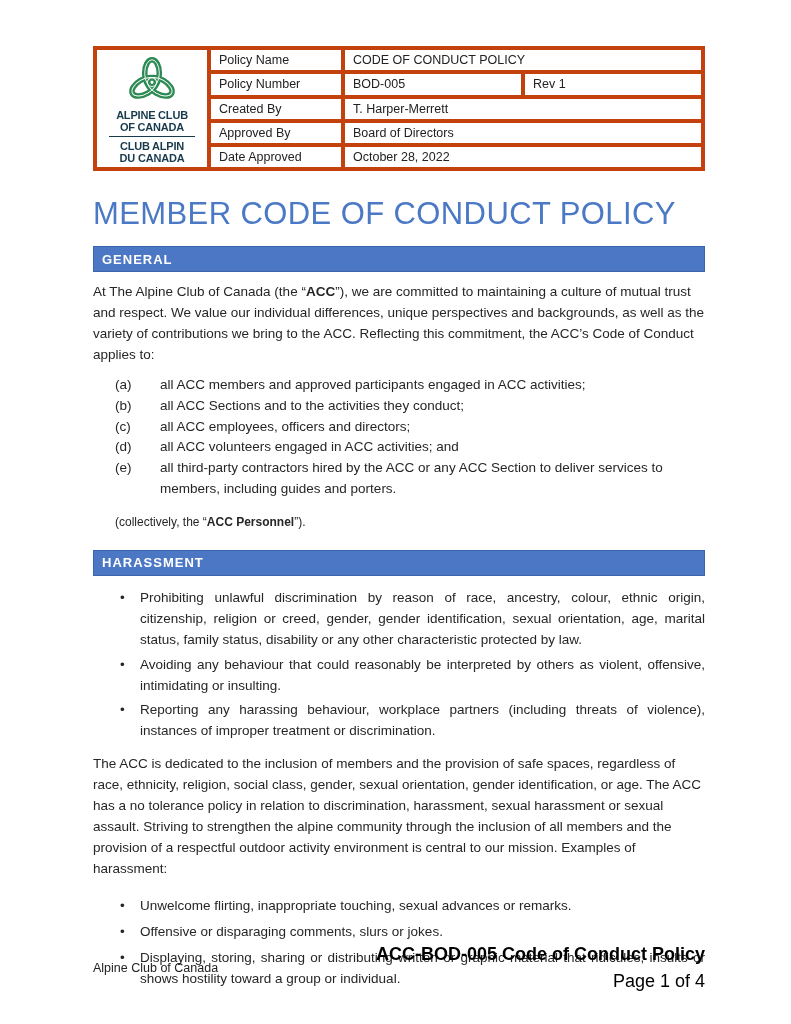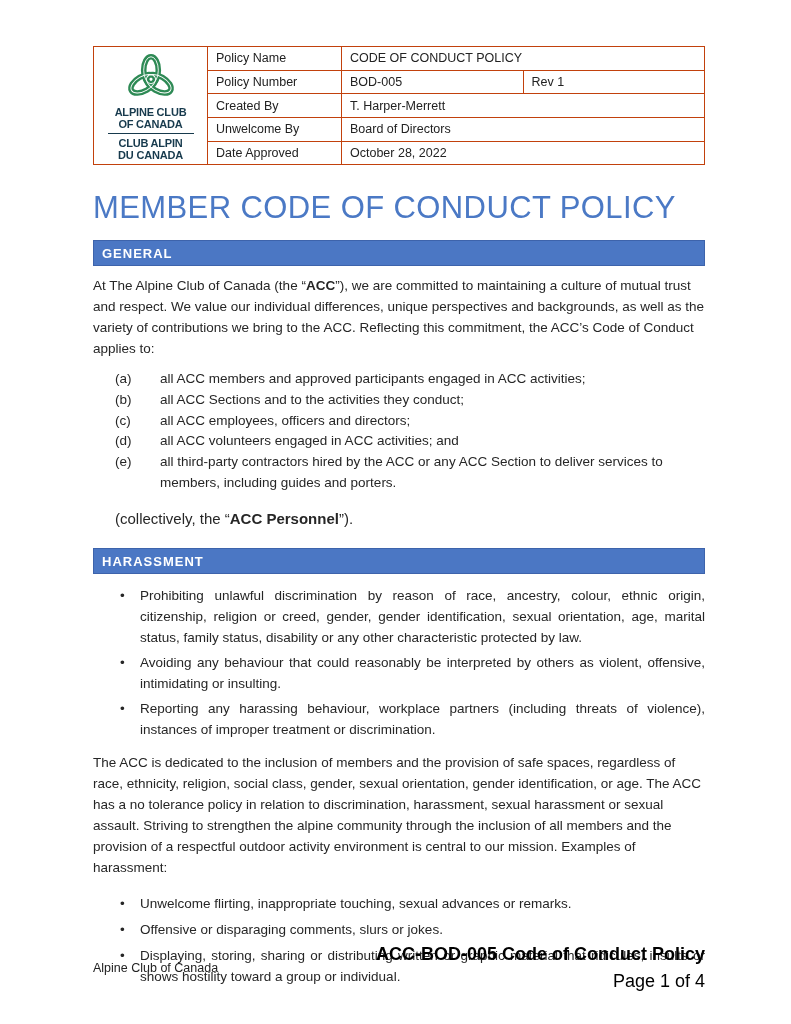--- a/index.html
+++ b/index.html
@@ -7,21 +7,21 @@
   body {
     width:791px; height:1024px; position:relative;
     font-family:"Liberation Sans", sans-serif;
     color:#262626;
   }
   .page-content { position:absolute; left:93px; top:46px; width:612px; }
 
   
   table.meta { width:612px; border-collapse:collapse; table-layout:fixed; }
   table.meta td {
-    border:1px solid #c2410c; font-size:12.5px; color:#222;
+    border:4px solid #c2410c; font-size:12.5px; color:#222;
     padding:3px 8px; height:23px; vertical-align:middle;
   }
   td.logo-cell { width:114px; text-align:center; padding:4px 2px; }
   td.meta-label { width:134px; }
   .logo-wrap { display:flex; flex-direction:column; align-items:center; }
   .logo-knot { display:block; margin-bottom:2px; }
   .logo-text { font-weight:bold; font-size:11px; line-height:1.1; letter-spacing:-0.2px; color:#173a4d; }
   .logo-divider { width:86px; height:1px; background:#173a4d; margin:3px auto; }
 
   
@@ -39,21 +39,21 @@
   .section-bar span {
     color:#ffffff; font-size:13px; font-weight:600; letter-spacing:1px;text-align:center;
   }
 
   
   .para { margin-top:10px; font-size:13.5px; line-height:1.55; }
   .alpha-list { margin-top:9px; }
   .alpha-item { display:flex; padding-left:22px; font-size:13.5px; line-height:1.55; }
   .alpha-marker { width:45px; flex:none; }
   .alpha-text { flex:1; }
-  .collective { margin-top:13px; padding-left:22px; font-size:15px; line-height:1.55; }
+  .collective { margin-top:13px; padding-left:22px; font-size:12px; line-height:1.55; }
 
   ul.bullets { margin-top:12px; padding-left:47px; }
   ul.bullets li {
     list-style:none; position:relative; font-size:13.5px; line-height:1.55;
     text-align:justify; margin-bottom:4px;
   }
   ul.bullets li::before { content:"\2022"; position:absolute; left:-20px; top:0; }
   ul.bullets.spaced li { margin-bottom:5px; }
 
   .bold { font-weight:700; }
@@ -106,21 +106,21 @@
     <tr>
       <td class="meta-label">Policy Number</td>
       <td style="width:182px;">BOD-005</td>
       <td>Rev 1</td>
     </tr>
     <tr>
       <td class="meta-label">Created By</td>
       <td colspan="2">T. Harper-Merrett</td>
     </tr>
     <tr>
-      <td class="meta-label">Unwelcome By</td>
+      <td class="meta-label">Approved By</td>
       <td colspan="2">Board of Directors</td>
     </tr>
     <tr>
       <td class="meta-label">Date Approved</td>
       <td colspan="2">October 28, 2022</td>
     </tr>
   </tbody>
     </table>
 
   <h1 class="doc-title">MEMBER CODE OF CONDUCT POLICY</h1>

